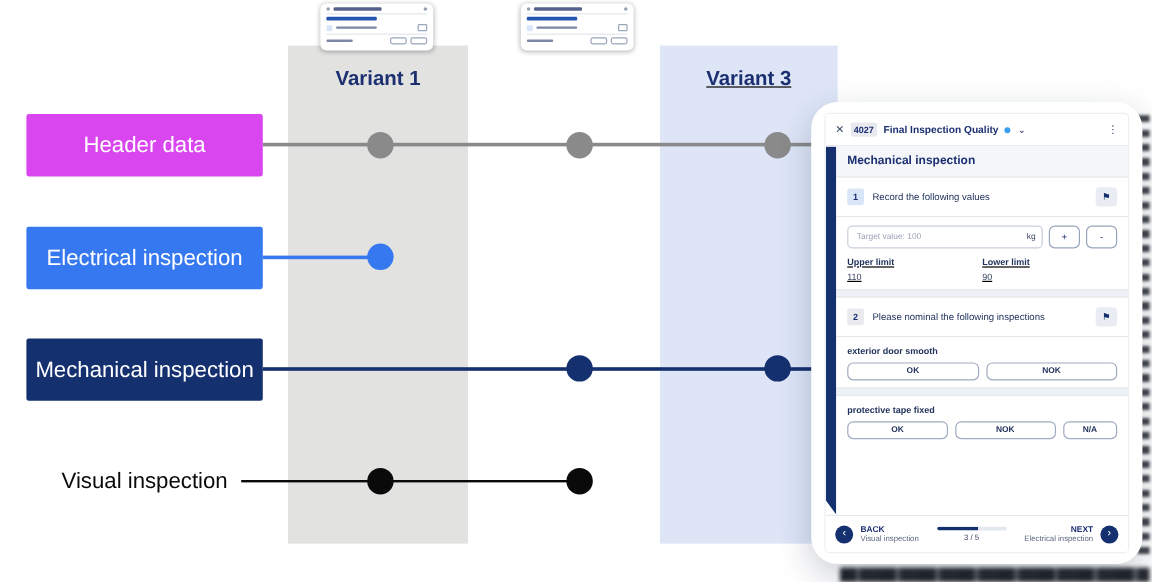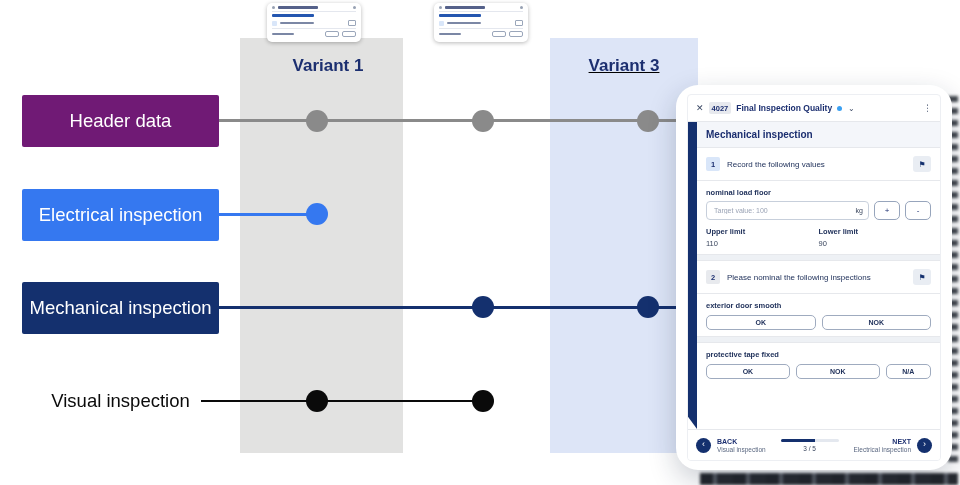--- a/index.html
+++ b/index.html
@@ -77,21 +77,21 @@
   .input-row{display:flex;gap:5px;align-items:center;}
   .value-input{flex:1;height:19px;border:1px solid #c7cfdb;border-radius:4px;display:flex;align-items:center;
     padding:4px 5px;box-sizing:border-box;gap:3px;}
   .value-input input{border:none;outline:none;flex:1;font-size:7px;color:#3a465e;min-width:0;
     font-family:"Liberation Sans",sans-serif;background:transparent;}
   .value-input input::placeholder{color:#9aa3b5;}
   .unit{font-size:7px;color:#3a465e;}
   .pm-btn{width:26px;height:19px;border:1px solid #97a5bc;border-radius:5px;background:#fff;display:flex;
     align-items:center;justify-content:center;font-size:8px;color:#1c2f70;box-sizing:border-box;}
   .limits{display:flex;margin-top:7px;}
-  .limit-col{width:50%;}
+  .limit-col{width:50%;text-decoration:underline;}
   .limit-name{font-size:7.5px;font-weight:bold;color:#22335c;}
   .limit-val{font-size:7.5px;color:#3a465e;margin-top:3px;}
 
   .opt-row{display:flex;gap:6px;margin-top:5px;}
   .opt-btn{height:15px;border:1px solid #9fabbf;border-radius:5px;background:#fff;display:flex;align-items:center;
     justify-content:center;font-size:7px;font-weight:bold;color:#22335c;box-sizing:border-box;}
   .f1{flex:1;} .f2{flex:2;} .fhalf{flex:0.9;}
 
   .card-footer{flex:0 0 auto;border-top:1px solid #e6e8ec;height:30px;display:flex;align-items:center;
     gap:6px;padding:0 8px;background:#fff;}
@@ -103,21 +103,21 @@
   .progress-track{width:58px;height:3px;background:#e4e8ef;border-radius:2px;overflow:hidden;}
   .progress-fill{width:60%;height:100%;background:#14306e;}
   .progress-text{font-size:6.5px;color:#3a465e;margin-top:3px;}
   .right-align{text-align:right;}
 </style>
 </head>
 <body>
 
 <div id="stage">
 
-  <div class="col" style="left:240px;width:150px;padding-left:13px;">
+  <div class="col" style="left:240px;width:150px;">
     <div class="variant-title">Variant 1</div>
   </div>
   <div class="col blue" style="left:550px;width:148px;text-decoration:underline;">
     <div class="variant-title">Variant 3</div>
   </div>
 
   <div class="mini-phone" style="left:267px;">
     <div class="mp-row">
         <span class="mp-dot"></span>
         <span class="mp-bar" style="width:40px;"></span>
@@ -165,21 +165,21 @@
 
   <div class="dot" style="left:306px;top:110px;background:#8a8a8a;"></div>
   <div class="dot" style="left:472px;top:110px;background:#8a8a8a;"></div>
   <div class="dot" style="left:637px;top:110px;background:#8a8a8a;"></div>
   <div class="dot" style="left:306px;top:203px;background:#3578f0;"></div>
   <div class="dot" style="left:472px;top:296px;background:#14306e;"></div>
   <div class="dot" style="left:637px;top:296px;background:#14306e;"></div>
   <div class="dot" style="left:306px;top:390px;background:#0a0a0a;"></div>
   <div class="dot" style="left:472px;top:390px;background:#0a0a0a;"></div>
 
-  <div class="label-box" style="top:95px;background:#701a75;">
+  <div class="label-box" style="top:95px;background:#d946ef;">
     <span>Header data</span>
   </div>
   <div class="label-box" style="top:189px;background:#3578f0;">
     <span>Electrical inspection</span>
   </div>
   <div class="label-box" style="top:282px;background:#14306e;">
     <span>Mechanical inspection</span>
   </div>
   <div class="label-plain" style="top:389px;">
     <span>Visual inspection</span>
@@ -208,21 +208,20 @@
           <div class="section-band">Mechanical inspection</div>
 
           <div class="step-row">
             <span class="step-badge badge-blue">1</span>
             <span class="step-text">Record the following values</span>
             <span class="flag-btn">⚑</span>
           </div>
           <div class="divider"></div>
 
           <div class="group">
-            <div class="field-label">nominal load floor</div>
             <div class="input-row">
               <div class="value-input">
                 <input type="text" placeholder="Target value: 100" style="">
                 <span class="unit">kg</span>
               </div>
               <button class="pm-btn">+</button>
               <button class="pm-btn">-</button>
             </div>
             <div class="limits">
               <div class="limit-col">

